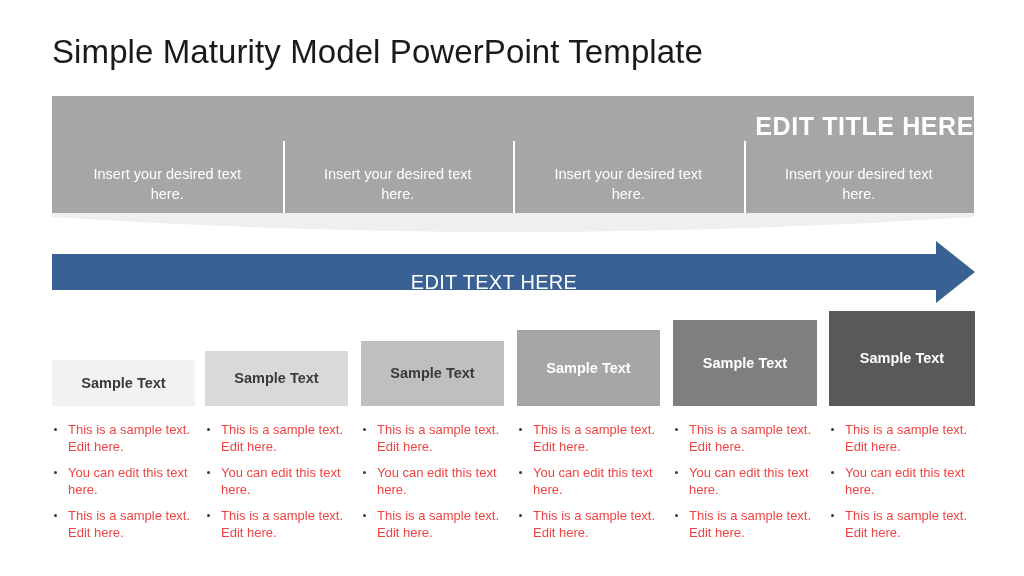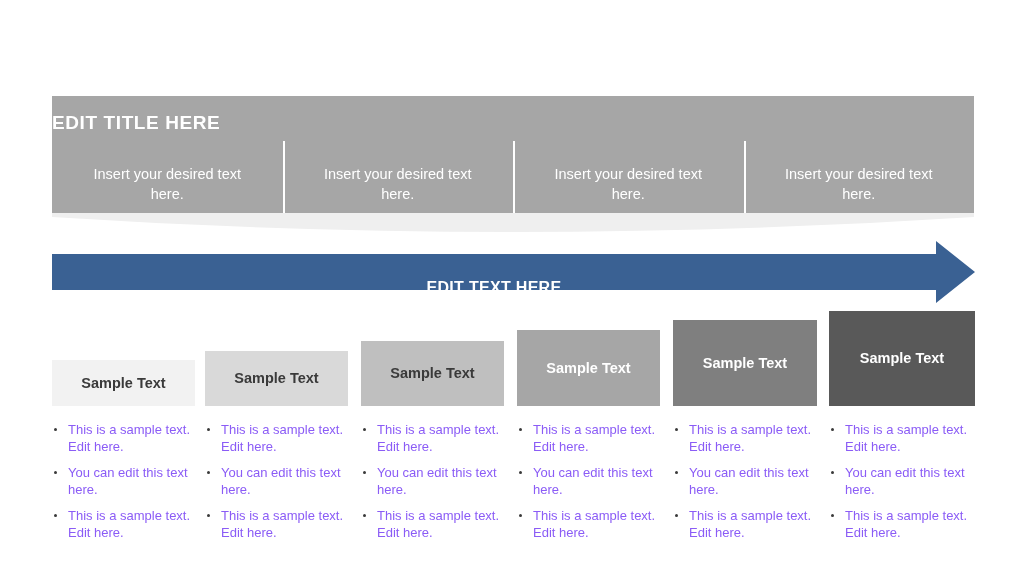--- a/index.html
+++ b/index.html
@@ -53,23 +53,23 @@
     top: 96px;
     width: 922px;
     height: 119px;
     background: #a6a6a6;
   }
   #banner-title {
     position: absolute;
     left: 0;
     top: 16px;
     width: 100%;
-    text-align: left;
+    text-align: right;
     color: #ffffff;
-    font-size: 19px;
+    font-size: 25px;
     font-weight: 700;
     letter-spacing: 0.6px;
   }
   #banner-cols {
     position: absolute;
     left: 0;
     top: 45px;
     width: 100%;
     height: 74px;
     display: flex;
@@ -103,29 +103,29 @@
     position: absolute;
     left: 52px;
     top: 241px;
     width: 923px;
     height: 62px;
   }
   #arrow-band svg { display: block; }
   #arrow-label {
     position: absolute;
     left: 0;
-    top: 16px;
+    top: 10px;
     width: 884px;
     height: 62px;
     display: flex;
     align-items: center;
     justify-content: center;
     color: #ffffff;
-    font-size: 16px;
-    font-weight: 700;
+    font-size: 20px;
+    font-weight: 400;
     letter-spacing: 0.3px;
   }
 
   
   .step-box {
     position: absolute;
     box-sizing: border-box;
     display: flex;
     align-items: center;
     justify-content: center;
@@ -142,39 +142,40 @@
     position: absolute;
     top: 421px;
     box-sizing: border-box;
   }
   .bullet-item {
     position: relative;
     padding-left: 16px;
     margin-bottom: 9px;
     font-size: 13px;
     line-height: 17px;
-    color: #8b5cf6;
+    color: #ef4444;
   }
   .bullet-item:last-child { margin-bottom: 0; }
   .bullet-item::before {
     content: "";
     position: absolute;
     left: 2px;
     top: 7px;
     width: 3px;
     height: 3px;
     background: #3a3a3a;
     border-radius: 50%;
   }
 </style>
 </head>
 <body>
 
 <div id="slide" style="background: rgb(255, 255, 255);">
 
+  <div id="slide-title">Simple Maturity Model PowerPoint Template</div>
 
   <div id="header-banner" style="background: rgb(166, 166, 166); color: rgb(255, 255, 255);">
     <div id="banner-title">EDIT TITLE HERE</div>
     <div id="banner-cols">
       <div class="banner-col">
         <span class="banner-col-text">Insert your desired text here.</span>
       </div>
       <div class="banner-col">
         <span class="banner-col-text">Insert your desired text here.</span>
       </div>

